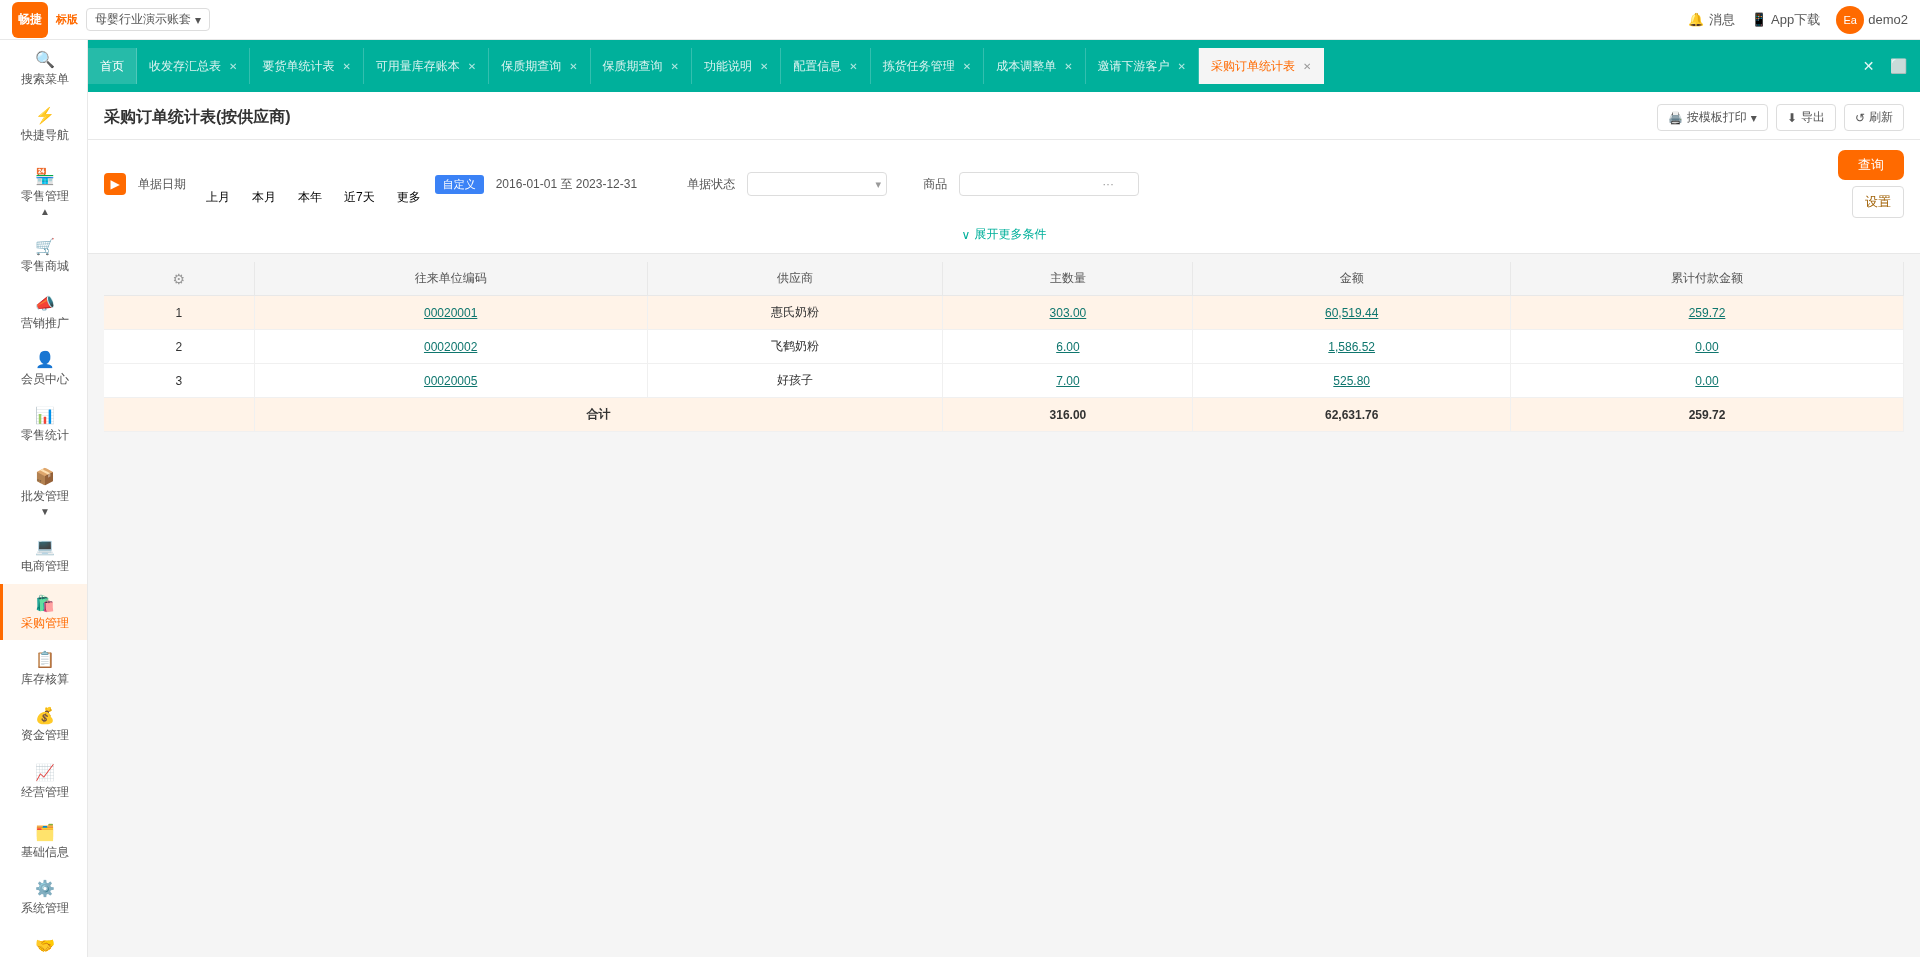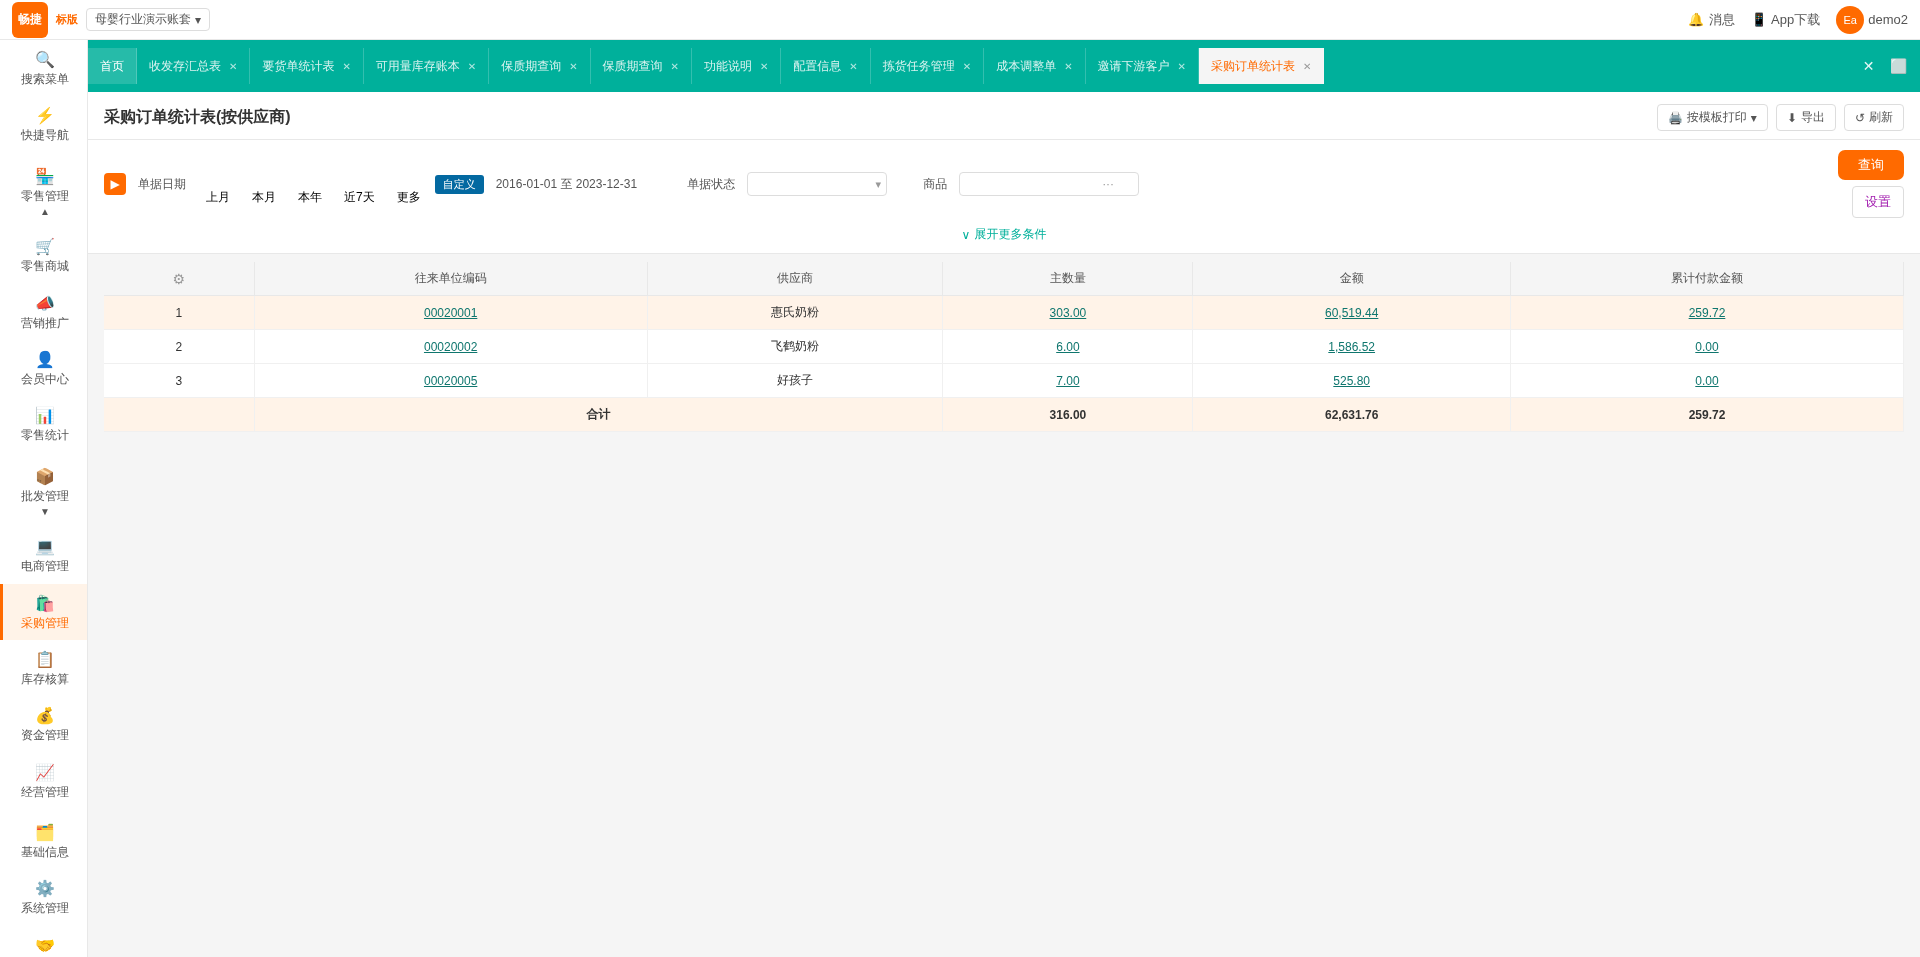--- a/index.html
+++ b/index.html
@@ -48,30 +48,30 @@
     .btn-template { display: flex; align-items: center; gap: 4px; padding: 4px 10px; border: 1px solid #ddd; border-radius: 4px; background: #fff; color: #555; font-size: 12px; cursor: pointer; }
     .btn-export { display: flex; align-items: center; gap: 4px; padding: 4px 10px; border: 1px solid #ddd; border-radius: 4px; background: #fff; color: #555; font-size: 12px; cursor: pointer; }
     .btn-refresh { display: flex; align-items: center; gap: 4px; padding: 4px 10px; border: 1px solid #ddd; border-radius: 4px; background: #fff; color: #555; font-size: 12px; cursor: pointer; }
 
     
     .filter-area { background: #fff; padding: 10px 16px; border-bottom: 1px solid #e8e8e8; flex-shrink: 0; }
     .filter-row { display: flex; align-items: center; gap: 12px; flex-wrap: wrap; }
     .filter-label { color: #555; font-size: 12px; white-space: nowrap; }
     .date-shortcuts { display: flex; gap: 6px; align-items: center; }
     .date-btn { padding: 2px 8px; border-radius: 3px; border: none; background: transparent; color: #000000; font-size: 12px; cursor: pointer; margin-top: 27px; }
-    .date-tag { padding: 2px 8px; border-radius: 3px; background: #0369a1; color: white; font-size: 11px; cursor: pointer; }
+    .date-tag { padding: 2px 8px; border-radius: 3px; background: #3b82f6; color: white; font-size: 11px; cursor: pointer; }
     .date-range { display: flex; align-items: center; gap: 4px; font-size: 12px; color: #555; }
     .select-box { border: 1px solid #ddd; border-radius: 4px; padding: 4px 24px 4px 8px; font-size: 12px; min-width: 140px; background: #fff; color: #555; appearance: none; cursor: pointer; position: relative; }
     .select-wrapper { position: relative; }
     .select-wrapper::after { content: '▾'; position: absolute; right: 6px; top: 50%; transform: translateY(-50%); color: #999; pointer-events: none; font-size: 11px; }
     .filter-input-wrapper { border: 1px solid #ddd; border-radius: 4px; padding: 4px 24px 4px 8px; font-size: 12px; min-width: 180px; background: #fff; color: #555; display: flex; align-items: center; justify-content: space-between; cursor: pointer; }
     .filter-dots { color: #999; cursor: pointer; }
     .expand-more { display: flex; align-items: center; justify-content: center; gap: 4px; color: #00b09b; font-size: 12px; cursor: pointer; margin-top: 8px; }
     .btn-query { background: #ff6a00; color: white; border: none; border-radius: 7px; padding: 6px 20px; font-size: 13px; cursor: pointer; }
-    .btn-settings { background: #fff; color: #a21caf; border: 1px solid #ddd; border-radius: 4px; padding: 6px 12px; font-size: 13px; cursor: pointer; }
+    .btn-settings { background: #fff; color: #a16207; border: 1px solid #ddd; border-radius: 4px; padding: 6px 12px; font-size: 13px; cursor: pointer; }
     .query-actions { display: flex; flex-direction: column; gap: 6px; align-items: flex-end; margin-left: auto; }
 
     
     .toggle-arrow { width: 22px; height: 22px; background: #ff6a00; border-radius: 4px; display: flex; align-items: center; justify-content: center; color: white; cursor: pointer; font-size: 12px; flex-shrink: 0; }
 
     
     .table-area { flex: 1; overflow: auto; padding: 8px 16px; }
     .data-table { width: 100%; border-collapse: collapse; background: #fff; }
     .data-table th { background: #f5f5f5; padding: 8px 12px; text-align: center; font-weight: normal; color: #555; font-size: 12px; border-bottom: 1px solid #e8e8e8; border-right: 1px solid #e8e8e8; white-space: nowrap; }
     .data-table td { padding: 8px 12px; text-align: center; font-size: 12px; color: #333; border-bottom: 1px solid #f0f0f0; border-right: 1px solid #f0f0f0; }

